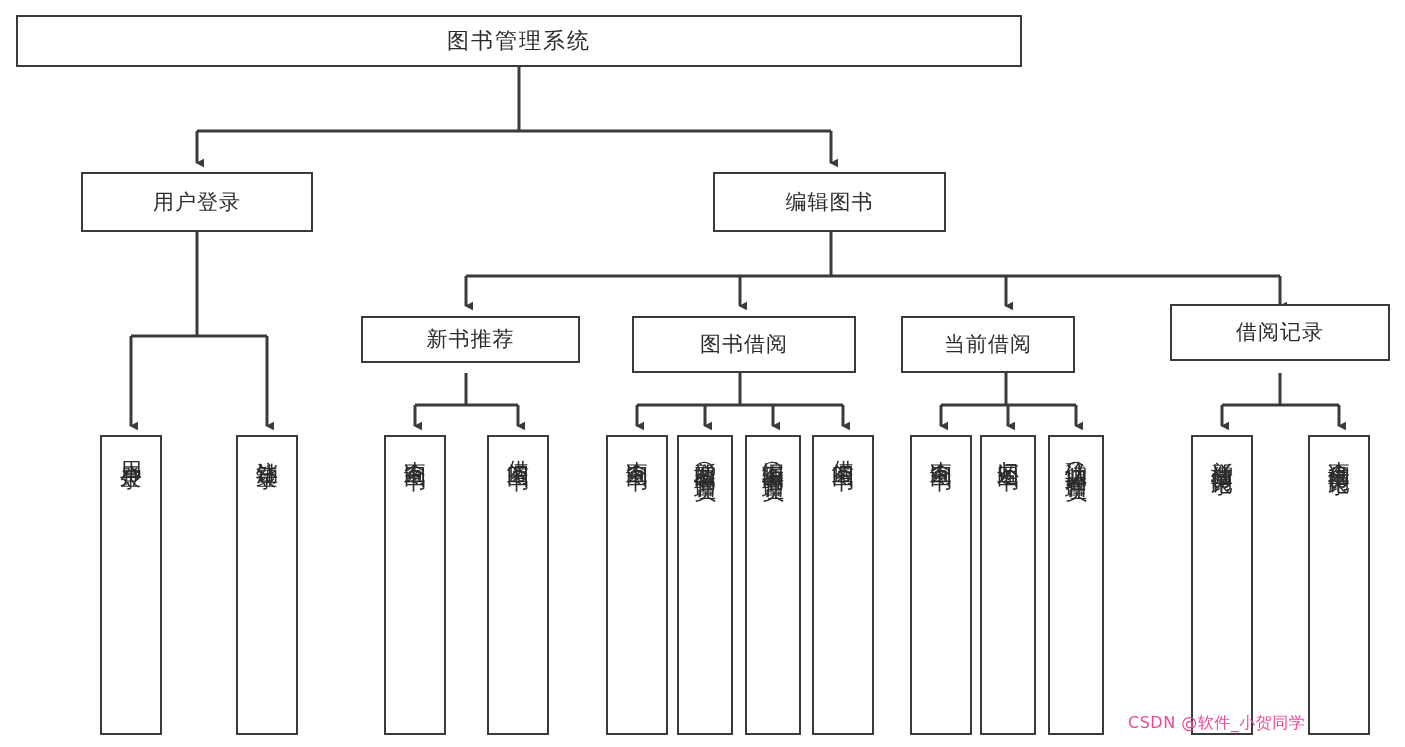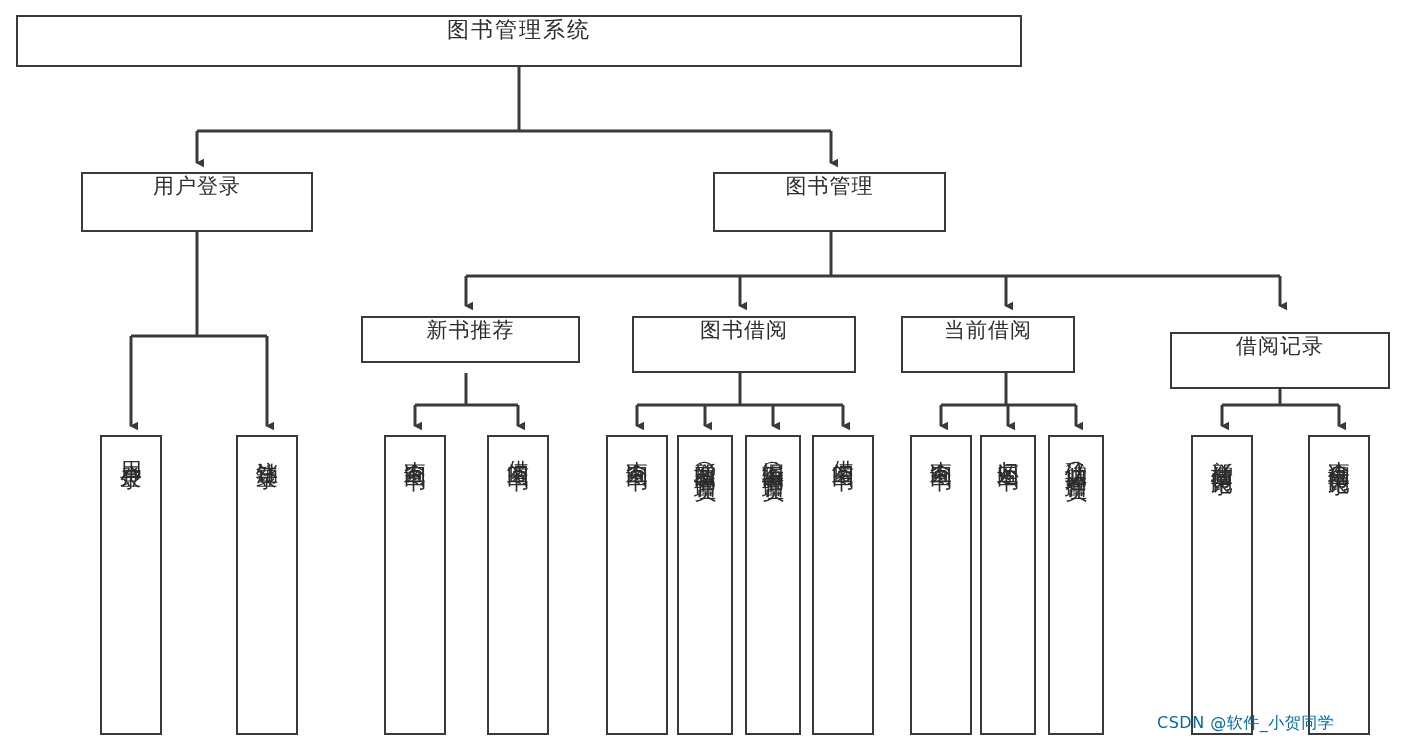--- a/index.html
+++ b/index.html
@@ -17,21 +17,21 @@
   svg.connectors{
     position:absolute;left:0;top:0;width:1405px;height:747px;
     pointer-events:none;
   }
   .node{
     position:absolute;
     box-sizing:border-box;
     border:2px solid #3a3a3a;
     background:#ffffff;
     display:flex;
-    align-items:flex-start;
+    align-items:center;
     justify-content:center;
     color:#2b2b2b;
     z-index:2;
   }
   .node .label{
     display:block;
     text-align:center;
     line-height:1.15;
     color:#2b2b2b;
   }
@@ -50,23 +50,23 @@
   .node.vert .label{
     writing-mode:vertical-rl;
     text-orientation:upright;
     font-size:22px;
     letter-spacing:3px;
     line-height:1;
     white-space:nowrap;
   }
   #watermark{
     position:absolute;
-    left:1157px;top:713px;
+    left:1128px;top:713px;
     font-size:16px;
-    color:#0369a1;
+    color:#ec4899;
     letter-spacing:0.5px;
     z-index:5;
     white-space:nowrap;
     font-family:"DejaVu Sans","Liberation Sans",sans-serif;
   }
 </style>
 </head>
 <body>
 
 <div id="diagram-canvas">
@@ -124,36 +124,36 @@
 
   <div class="node horiz" id="node-root" style="left:16px;top:15px;width:1006px;height:52px;">
     <span class="label">图书管理系统</span>
   </div>
 
   <div class="node horiz" style="left:81px;top:172px;width:232px;height:60px;">
     <span class="label">用户登录</span>
   </div>
 
   <div class="node horiz" style="left:713px;top:172px;width:233px;height:60px;">
-    <span class="label">图书管理</span>
+    <span class="label">编辑图书</span>
   </div>
 
   <div class="node horiz" style="left:361px;top:316px;width:219px;height:47px;">
     <span class="label">新书推荐</span>
   </div>
 
   <div class="node horiz" style="left:632px;top:316px;width:224px;height:57px;">
     <span class="label">图书借阅</span>
   </div>
 
   <div class="node horiz" style="left:901px;top:316px;width:174px;height:57px;">
     <span class="label">当前借阅</span>
   </div>
 
-  <div class="node horiz" style="left:1170px;top:332px;width:220px;height:57px;">
+  <div class="node horiz" style="left:1170px;top:304px;width:220px;height:57px;">
     <span class="label">借阅记录</span>
   </div>
 
   <div class="node vert" style="left:100px;top:435px;width:62px;height:300px;">
     <span class="label">用户登录</span>
   </div>
 
   <div class="node vert" style="left:236px;top:435px;width:62px;height:300px;">
     <span class="label">注销登录</span>
   </div>

